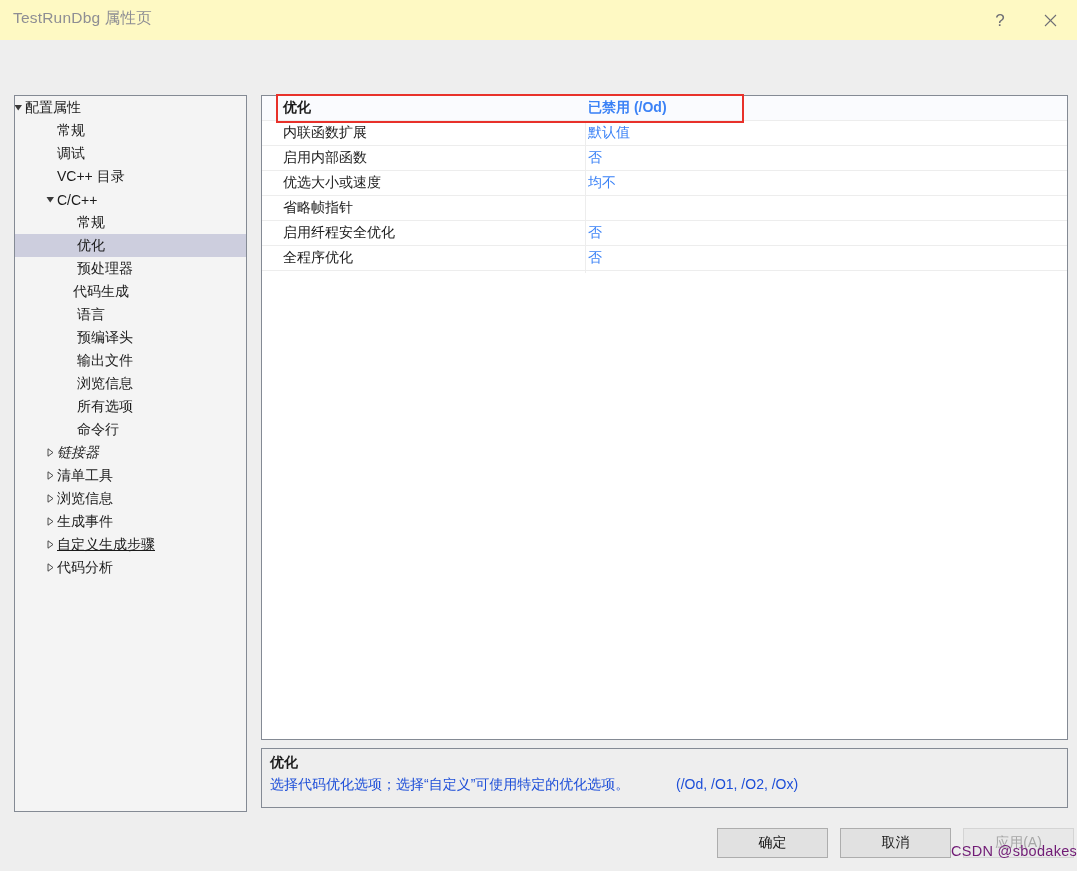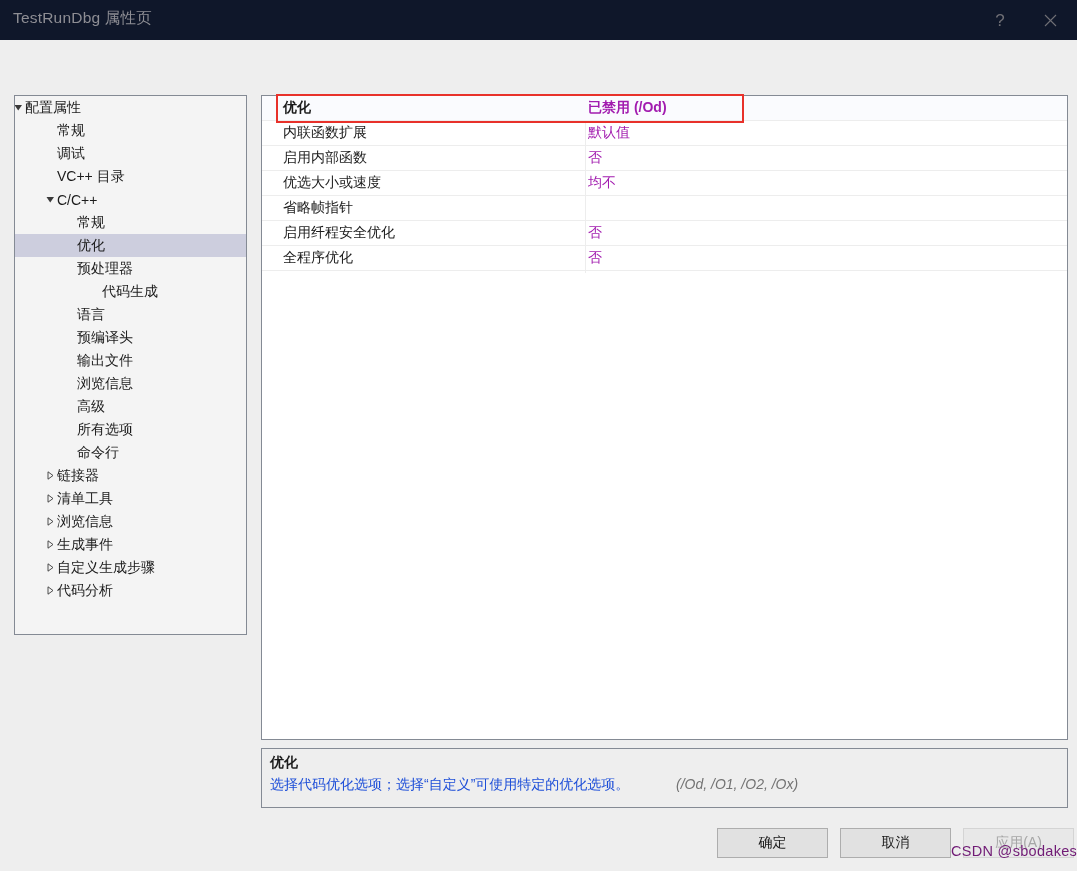--- a/index.html
+++ b/index.html
@@ -15,21 +15,21 @@
     color: #000000;
     overflow: hidden;
     position: relative;
   }
 
   
   #titlebar {
     position: absolute;
     left: 0; top: 0;
     width: 1077px; height: 40px;
-    background: #0f172a;
+    background: #fef9c3;
   }
   #title-text {
     position: absolute;
     left: 13px; top: 8px;
     font-size: 15.5px;
     color: #8e8e94;
     letter-spacing: 0.2px;
     white-space: nowrap;
   }
   .winbtn {
@@ -109,21 +109,21 @@
     position: absolute;
     left: 0; top: 95px;
     width: 1077px; height: 776px;
     background: #eeeeee;
   }
 
   
   #tree-panel {
     position: absolute;
     left: 14px; top: 0px;
-    width: 233px; height: 540px;
+    width: 233px; height: 717px;
     background: #f4f4f4;
     border: 1px solid #848a94;
     box-sizing: border-box;
     overflow: hidden;
   }
   .tree-item {
     position: relative;
     height: 23px;
     display: flex;
     align-items: center;
@@ -167,21 +167,21 @@
     position: absolute;
     left: 21px;
     font-size: 14px;
     color: #1b1b1b;
     white-space: nowrap;
   }
   .prop-value {
     position: absolute;
     left: 326px;
     font-size: 14px;
-    color: #a21caf;
+    color: #3b82f6;
     white-space: nowrap;
   }
   .prop-row.highlighted .prop-name,
   .prop-row.highlighted .prop-value { font-weight: bold; }
   .col-divider {
     position: absolute;
     left: 323px; top: 0;
     width: 1px; height: 177px;
     background: #ededed;
   }
@@ -217,22 +217,21 @@
     position: absolute;
     left: 8px; top: 27px;
     font-size: 14px;
     color: #1d4ed8;
     white-space: nowrap;
   }
   #desc-flags {
     position: absolute;
     left: 414px; top: 27px;
     font-size: 14px;
-    font-style: italic;
-    color: #737373;
+    color: #1d4ed8;
     white-space: nowrap;
   }
 
   
   .footer-button {
     position: absolute;
     top: 828px;
     width: 111px; height: 30px;
     border: 1px solid #adadad;
     box-sizing: border-box;
@@ -333,50 +332,47 @@
       <div class="tree-item">
         <span class="tree-label" style="margin-left: 62px;">常规</span>
       </div>
       <div class="tree-item selected">
         <span class="tree-label" style="margin-left: 62px;">优化</span>
       </div>
       <div class="tree-item">
         <span class="tree-label" style="margin-left: 62px;">预处理器</span>
       </div>
       <div class="tree-item">
-        <span class="tree-label" style="margin-left: 87px; text-align: right;">代码生成</span>
+        <span class="tree-label" style="margin-left: 58px; text-align: right;">代码生成</span>
       </div>
       <div class="tree-item">
         <span class="tree-label" style="margin-left: 62px;">语言</span>
       </div>
       <div class="tree-item">
         <span class="tree-label" style="margin-left: 62px;">预编译头</span>
       </div>
       <div class="tree-item">
         <span class="tree-label" style="margin-left: 62px;">输出文件</span>
       </div>
       <div class="tree-item">
         <span class="tree-label" style="margin-left: 62px;">浏览信息</span>
       </div>
       <div class="tree-item">
-        <span class="tree-label" style="margin-left: 62px;">高级</span>
-      </div>
-      <div class="tree-item">
         <span class="tree-label" style="margin-left: 62px;">所有选项</span>
       </div>
       <div class="tree-item">
         <span class="tree-label" style="margin-left: 62px; text-align: right;">命令行</span>
       </div>
       <div class="tree-item">
         <span class="tree-arrow" style="left: 27px;">
           <svg width="9" height="9" viewBox="0 0 9 9">
             <polygon points="2,0.8 7,4.5 2,8.2" fill="none" stroke="#3a3a3a" stroke-width="0.9"></polygon>
           </svg>
         </span>
-        <span class="tree-label" style="margin-left: 42px;">链接器</span>
+        <span class="tree-label" style="margin-left: 42px; font-style: italic;">链接器</span>
       </div>
       <div class="tree-item">
         <span class="tree-arrow" style="left: 27px;">
           <svg width="9" height="9" viewBox="0 0 9 9">
             <polygon points="2,0.8 7,4.5 2,8.2" fill="none" stroke="#3a3a3a" stroke-width="0.9"></polygon>
           </svg>
         </span>
         <span class="tree-label" style="margin-left: 42px;">清单工具</span>
       </div>
       <div class="tree-item">
@@ -394,21 +390,21 @@
           </svg>
         </span>
         <span class="tree-label" style="margin-left: 42px;">生成事件</span>
       </div>
       <div class="tree-item">
         <span class="tree-arrow" style="left: 27px;">
           <svg width="9" height="9" viewBox="0 0 9 9">
             <polygon points="2,0.8 7,4.5 2,8.2" fill="none" stroke="#3a3a3a" stroke-width="0.9"></polygon>
           </svg>
         </span>
-        <span class="tree-label" style="margin-left: 42px;">自定义生成步骤</span>
+        <span class="tree-label" style="margin-left: 42px; text-decoration: underline;">自定义生成步骤</span>
       </div>
       <div class="tree-item">
         <span class="tree-arrow" style="left: 27px;">
           <svg width="9" height="9" viewBox="0 0 9 9">
             <polygon points="2,0.8 7,4.5 2,8.2" fill="none" stroke="#3a3a3a" stroke-width="0.9"></polygon>
           </svg>
         </span>
         <span class="tree-label" style="margin-left: 42px;">代码分析</span>
       </div>
     </div>

